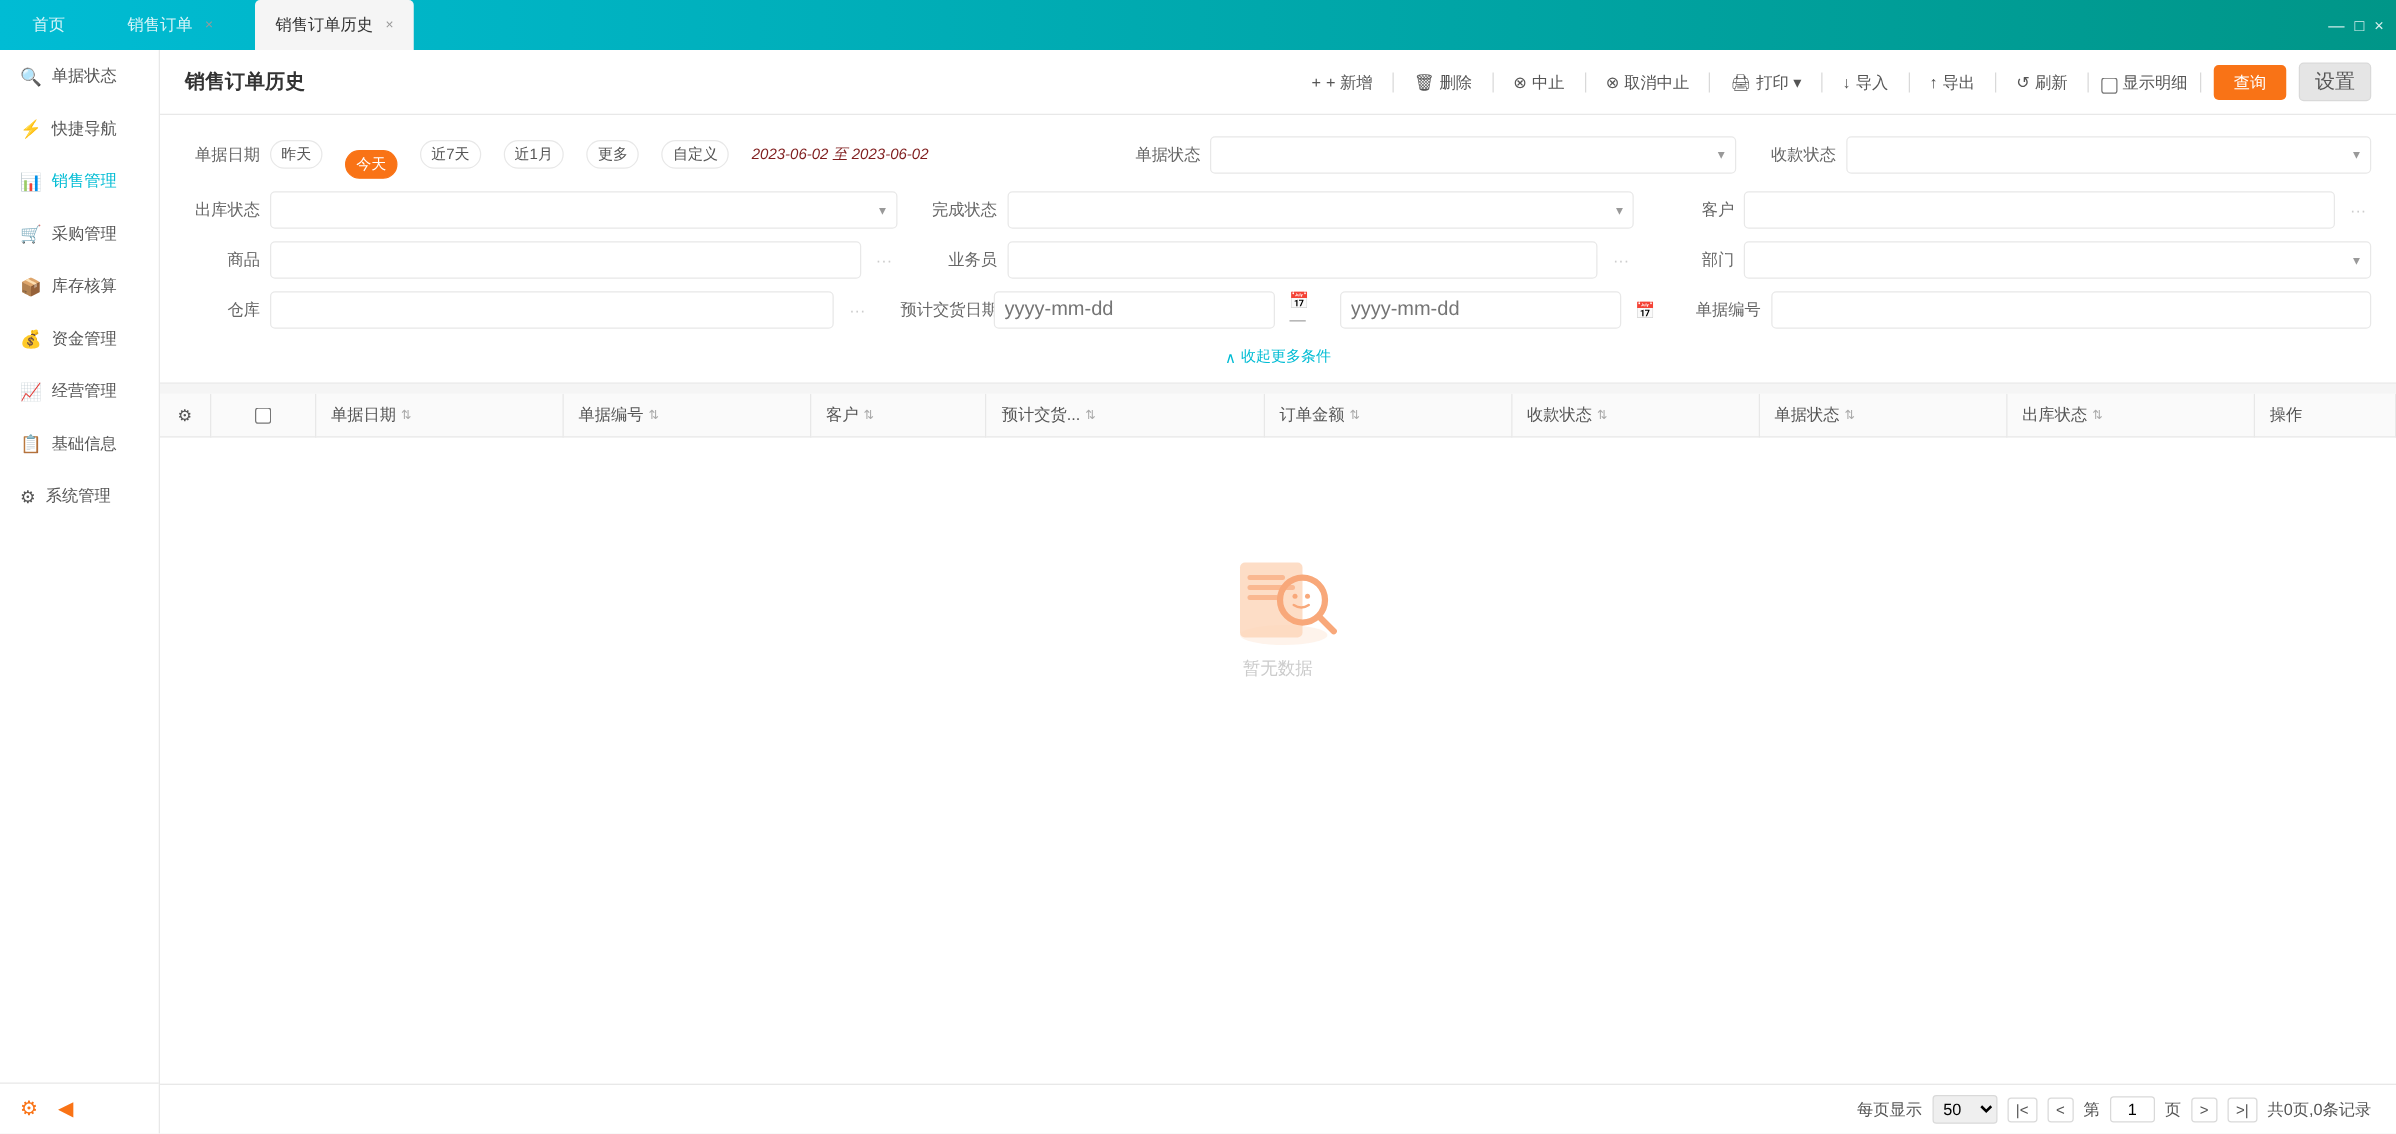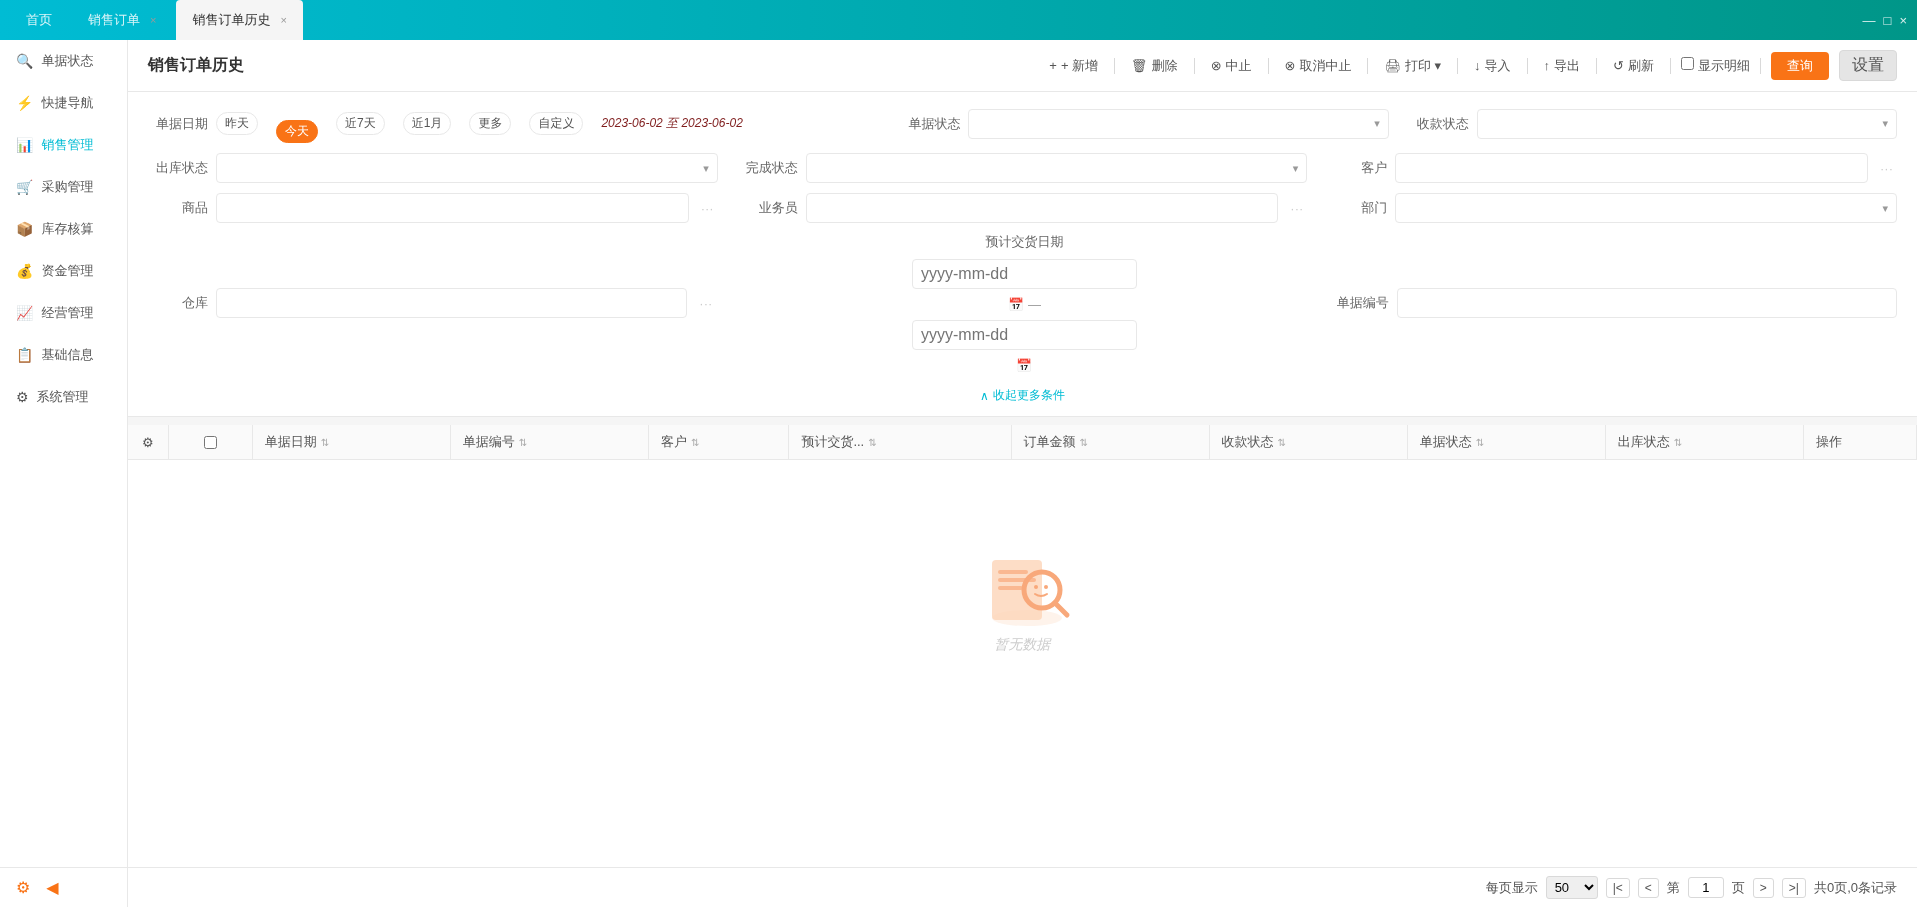--- a/index.html
+++ b/index.html
@@ -5,21 +5,21 @@
     * { box-sizing: border-box; margin: 0; padding: 0; }
     body { font-family: 'Microsoft YaHei', Arial, sans-serif; font-size: 13px; background: #f5f5f5; color: #333; display: flex; flex-direction: column; height: 907px; overflow: hidden; }
 
     
     .top-bar {
       height: 40px;
       background: linear-gradient(90deg, #00bcd4, #009688);
       display: flex;
       align-items: center;
       padding: 0 10px;
-      gap: 4px;
+      gap: 18px;
       flex-shrink: 0;
     }
     .tab-item {
       height: 40px;
       padding: 0 16px;
       display: flex;
       align-items: center;
       cursor: pointer;
       color: rgba(255,255,255,0.85);
       font-size: 13px;
@@ -140,21 +140,21 @@
       background: #e5e5e5;
       color: #555;
       border: 1px solid #d9d9d9;
       padding: 4px 12px;
       border-radius: 4px;
       cursor: pointer;
       font-size: 16px;
     }
     .show-detail-label {
       display: flex;
-      align-items: flex-start;
+      align-items: flex-end;
       gap: 4px;
       color: #555;
       font-size: 13px;
     }
     .checkbox-small {
       width: 13px;
       height: 13px;
       border: 1px solid #d9d9d9;
       border-radius: 2px;
       cursor: pointer;
@@ -307,21 +307,20 @@
       justify-content: center;
     }
 
     
     .empty-state {
       display: flex;
       flex-direction: column;
       align-items: center;
       justify-content: flex-start;
       padding: 80px 0;
-      font-style: italic;
     }
     .empty-icon {
       width: 100px;
       height: 80px;
       position: relative;
       margin-bottom: 16px;
     }
 
     
     .pagination-bar {
@@ -561,21 +560,21 @@
           </div>
         </div>
       </div>
 
       <div class="filter-row">
         <div class="filter-item">
           <span class="filter-label">仓库</span>
           <input class="filter-input" style="flex: 1 1 0%;">
           <span class="filter-dots">···</span>
         </div>
-        <div class="filter-item" style="margin-left:24px;flex-direction:column;">
+        <div class="filter-item" style="margin-left:24px;">
           <span class="filter-label">预计交货日期</span>
           <input type="text" class="filter-input" style="flex: 1 1 0%;" placeholder="yyyy-mm-dd">
           <span style="padding:0 4px;color:#999;">📅 — </span>
           <input type="text" class="filter-input" style="flex: 1 1 0%;" placeholder="yyyy-mm-dd">
           <span style="color:#f97316;padding:0 4px;">📅</span>
         </div>
         <div class="filter-item" style="margin-left:20px;">
           <span class="filter-label">单据编号</span>
           <input class="filter-input" style="flex: 1 1 0%;">
         </div>

